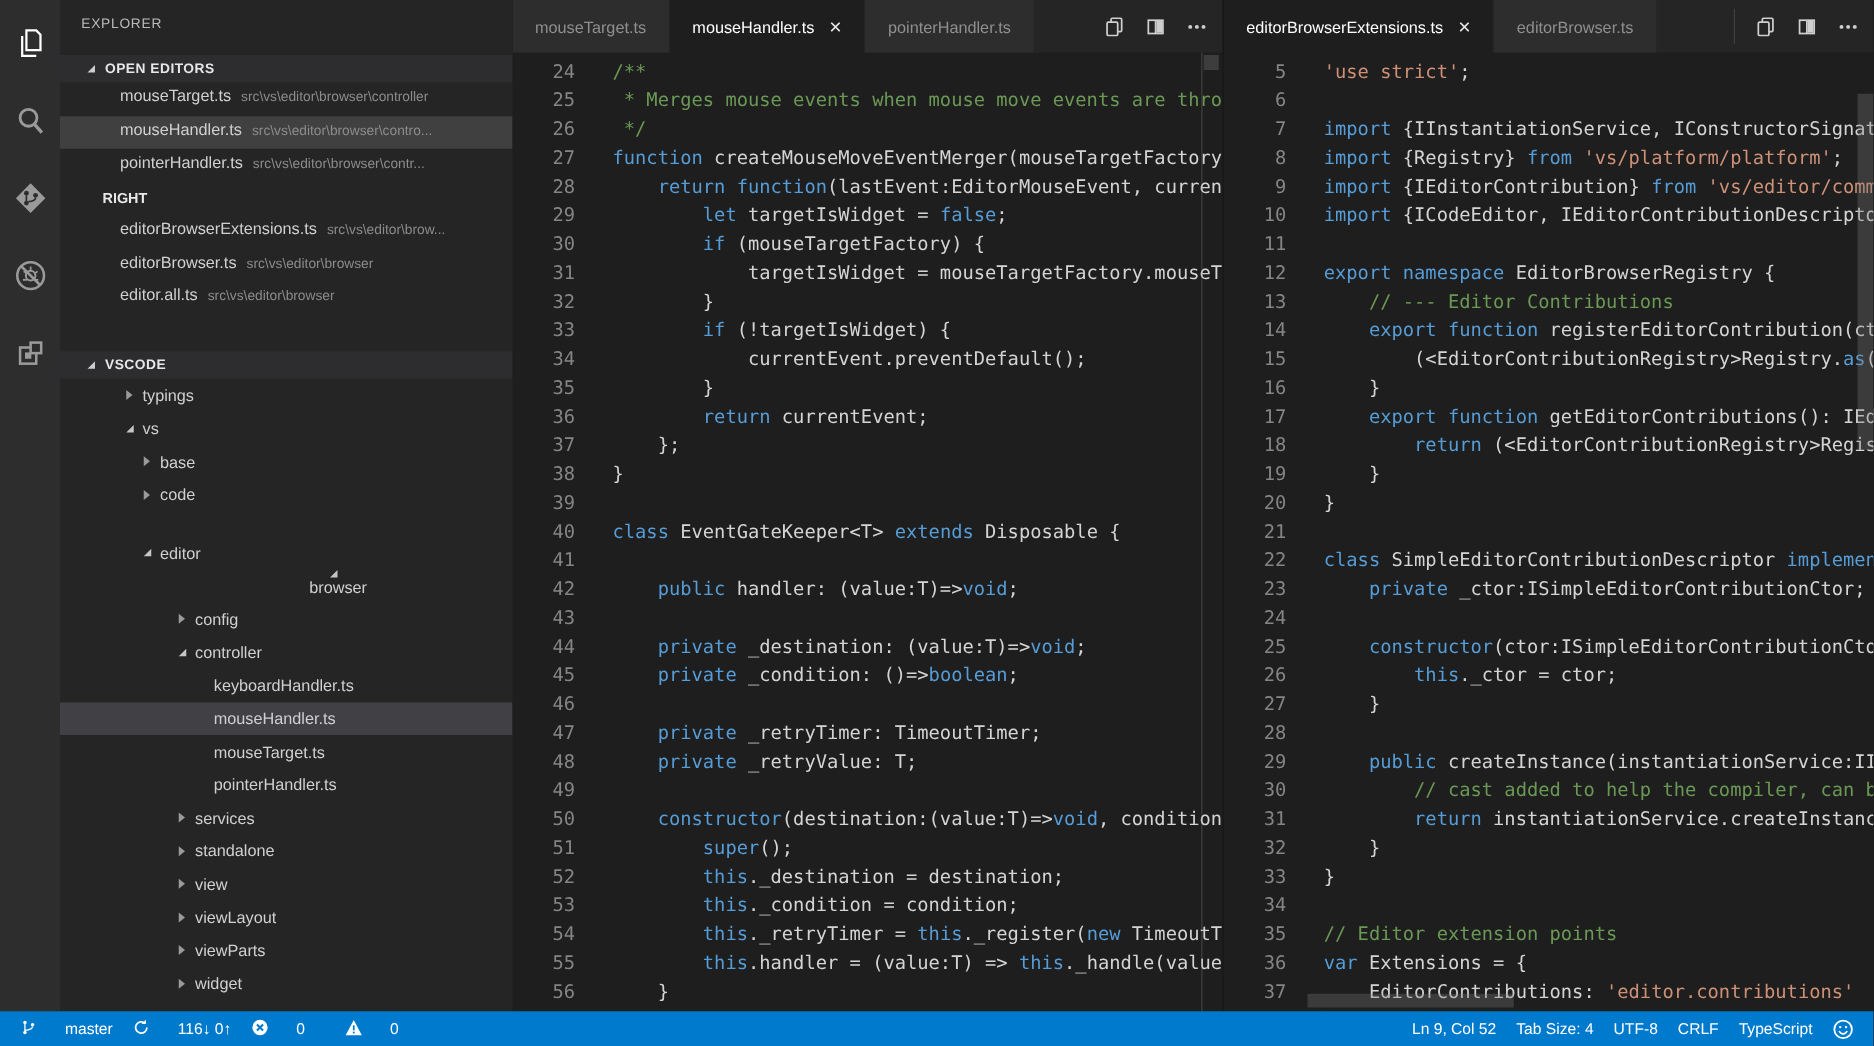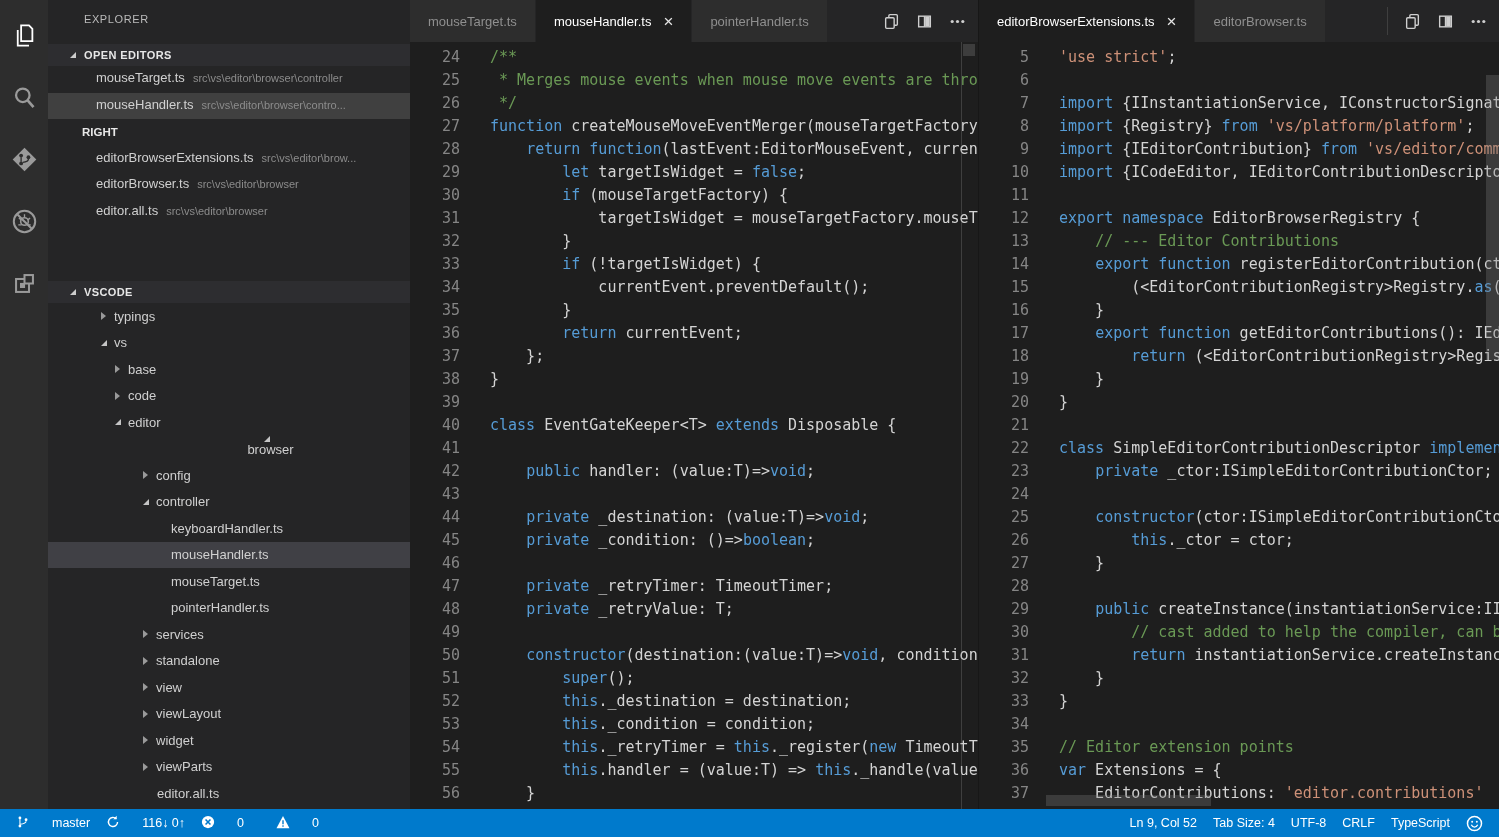--- a/index.html
+++ b/index.html
@@ -7,21 +7,21 @@
   .app { position:relative; width:1499px; height:837px; background:#1e1e1e; overflow:hidden;
          font-family:"Liberation Sans", sans-serif; }
 
   
   .activitybar { position:absolute; left:0; top:0; width:48px; height:809px; background:#2d2d2d; padding-top:6px; }
   .ab-item { height:62px; display:flex; align-items:center; justify-content:center; }
   .ab-item svg { width:27px; height:27px; }
 
   
   .sidebar { position:absolute; left:48px; top:0; width:362px; height:809px; background:#252526; color:#cccccc; overflow:hidden; }
-  .sb-title { position:absolute; top:13px; left:36px; font-size:11px; color:#bbbbbb; letter-spacing:.6px; }
+  .sb-title { position:absolute; top:13px; left:17px; font-size:11px; color:#bbbbbb; letter-spacing:.6px; }
   .section-header { position:absolute; left:0; right:0; height:22px; background:#2d2d30; display:flex; align-items:center;
                     font-size:11px; font-weight:bold; color:#e7e7e7; letter-spacing:.4px; }
   .hdr-twistie { width:0; height:0; border-left:6px solid transparent; border-bottom:6px solid #cccccc; margin-left:22px; margin-right:8px; }
   .oe-header { top:44px; }
   .tree-header { top:281px; }
 
   .oe-list { position:absolute; top:66px; left:0; right:0; }
   .oe-group-label { height:26.5px; line-height:26.5px; padding-left:34px; font-size:11.5px; font-weight:bold; color:#e8e8e8; }
   .oe-row { height:26.5px; line-height:22px; padding-left:48px; white-space:nowrap; overflow:hidden; }
   .oe-row.selected { background:#404040; }
@@ -134,20 +134,21 @@
   <div class="sidebar">
     <div class="sb-title">EXPLORER</div>
 
     <div class="section-header oe-header">
       <span class="hdr-twistie"></span>
       <span>OPEN EDITORS</span>
     </div>
     <div class="oe-list">
         <div class="oe-row"><span class="oe-name">mouseTarget.ts</span><span class="oe-path">src\vs\editor\browser\controller</span></div>
         <div class="oe-row selected"><span class="oe-name">mouseHandler.ts</span><span class="oe-path">src\vs\editor\browser\contro...</span></div>
+        <div class="oe-row"><span class="oe-name">pointerHandler.ts</span><span class="oe-path">src\vs\editor\browser\contr...</span></div>
         <div class="oe-group-label">RIGHT</div>
         <div class="oe-row"><span class="oe-name">editorBrowserExtensions.ts</span><span class="oe-path">src\vs\editor\brow...</span></div>
         <div class="oe-row"><span class="oe-name">editorBrowser.ts</span><span class="oe-path">src\vs\editor\browser</span></div>
         <div class="oe-row"><span class="oe-name">editor.all.ts</span><span class="oe-path">src\vs\editor\browser</span></div>
       </div>
 
     <div class="section-header tree-header">
       <span class="hdr-twistie"></span>
       <span>VSCODE</span>
     </div>
@@ -169,21 +170,21 @@
             <span class="tw-col"></span>
           </span>
           <span class="tree-label">base</span>
         </div>
         <div class="tree-row" style="padding-left: 67px;">
           <span class="tw-box">
             <span class="tw-col"></span>
           </span>
           <span class="tree-label">code</span>
         </div>
-        <div class="tree-row" style="padding-left: 67px;">
+        <div class="tree-row" style="padding-left: 67px; margin-top: 20px;">
           <span class="tw-box">
             <span class="tw-exp"></span>
           </span>
           <span class="tree-label">editor</span>
         </div>
         <div class="tree-row" style="padding-left: 81px; flex-direction: column;">
           <span class="tw-box">
             <span class="tw-exp"></span>
           </span>
           <span class="tree-label">browser</span>
@@ -237,27 +238,27 @@
         <div class="tree-row" style="padding-left: 95px;">
           <span class="tw-box">
             <span class="tw-col"></span>
           </span>
           <span class="tree-label">viewLayout</span>
         </div>
         <div class="tree-row" style="padding-left: 95px;">
           <span class="tw-box">
             <span class="tw-col"></span>
           </span>
+          <span class="tree-label">viewParts</span>
+        </div>
+        <div class="tree-row" style="padding-left: 95px;">
+          <span class="tw-box">
+            <span class="tw-col"></span>
+          </span>
           <span class="tree-label">widget</span>
-        </div>
-        <div class="tree-row" style="padding-left: 95px;">
-          <span class="tw-box">
-            <span class="tw-col"></span>
-          </span>
-          <span class="tree-label">viewParts</span>
         </div>
         <div class="tree-row" style="padding-left: 95px;">
           <span class="tree-spacer"></span>
           <span class="tree-label">editor.all.ts</span>
         </div>
       </div>
   </div>
 
   <div class="group group1">
     <div class="tabbar">

